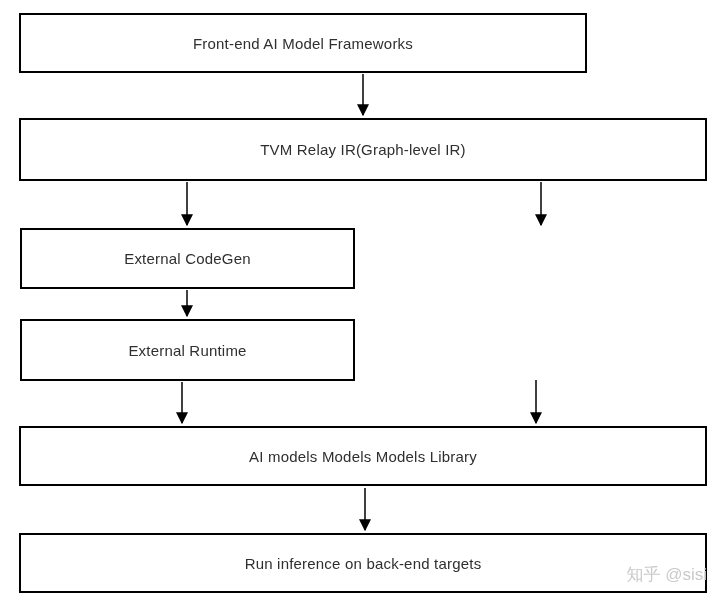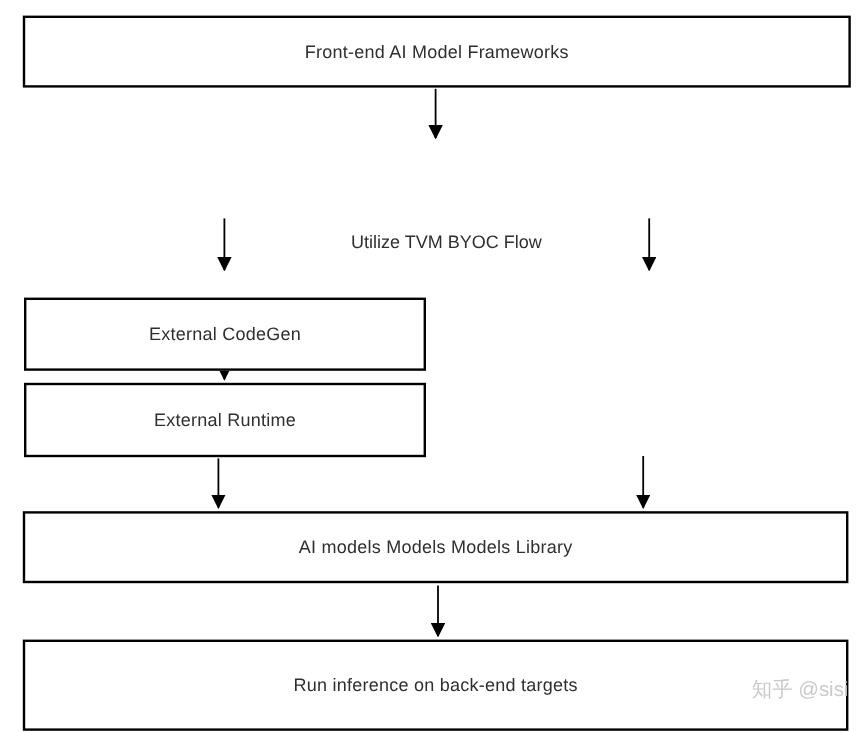--- a/index.html
+++ b/index.html
@@ -21,27 +21,27 @@
     border: 2px solid #000000;
     background: #ffffff;
     display: flex;
     align-items: center;
     justify-content: center;
     text-align: center;
     font-size: 15px;
     color: #2f2f2f;
     letter-spacing: 0.2px;
   }
-  #node-frontend      { left: 19px;  top: 13px;  width: 690px; height: 60px; }
+  #node-frontend      { left: 19px;  top: 13px;  width: 568px; height: 60px; }
   #node-relay         { left: 19px;  top: 118px; width: 688px; height: 63px; }
-  #node-codegen       { left: 20px;  top: 228px; width: 335px; height: 61px; margin-top: 20px; }
+  #node-codegen       { left: 20px;  top: 228px; width: 335px; height: 61px; }
   #node-ext-runtime   { left: 20px;  top: 319px; width: 335px; height: 62px; }
   #node-tvm-compiler  { left: 371px; top: 228px; width: 336px; height: 151px; }
   #node-dyn-lib       { left: 19px;  top: 426px; width: 688px; height: 60px; }
-  #node-inference     { left: 19px;  top: 533px; width: 688px; height: 76px; }
+  #node-inference     { left: 19px;  top: 533px; width: 688px; height: 60px; }
 
   .flow-label {
     position: absolute;
     left: 372px;
     top: 202px;
     transform: translate(-50%, -50%);
     font-size: 15px;
     color: #2f2f2f;
     white-space: nowrap;
   }
@@ -79,22 +79,24 @@
       <line x1="187" y1="290" x2="187" y2="316" stroke="#000000" stroke-width="1.5" marker-end="url(#arrowhead)"></line>
       <line x1="182" y1="382" x2="182" y2="423" stroke="#000000" stroke-width="1.5" marker-end="url(#arrowhead)"></line>
       <line x1="536" y1="380" x2="536" y2="423" stroke="#000000" stroke-width="1.5" marker-end="url(#arrowhead)"></line>
       <line x1="365" y1="488" x2="365" y2="530" stroke="#000000" stroke-width="1.5" marker-end="url(#arrowhead)"></line>
     </svg>
 
   <div class="node" id="node-frontend">
     <span>Front-end AI Model Frameworks</span>
   </div>
 
+  <div class="node" id="node-relay">
+    <span>TVM Relay IR(Graph-level IR)</span>
+  </div>
 
-  <div class="flow-label">Utilize TVM BYOC Flow</div>
 
   <div class="node" id="node-codegen">
     <span>External CodeGen</span>
   </div>
 
   <div class="node" id="node-ext-runtime">
     <span>External Runtime</span>
   </div>
 
 

